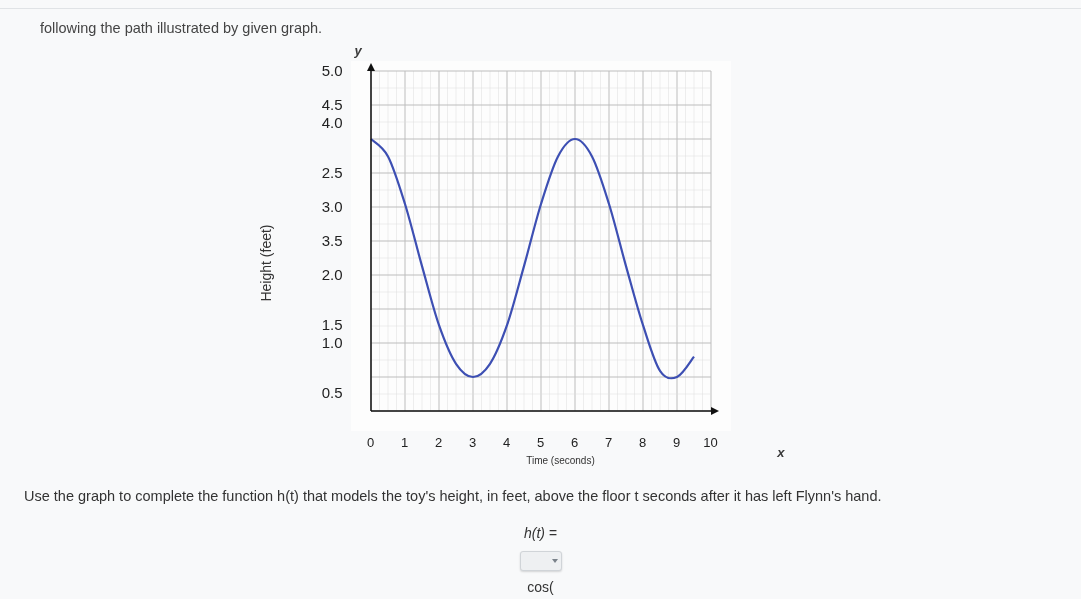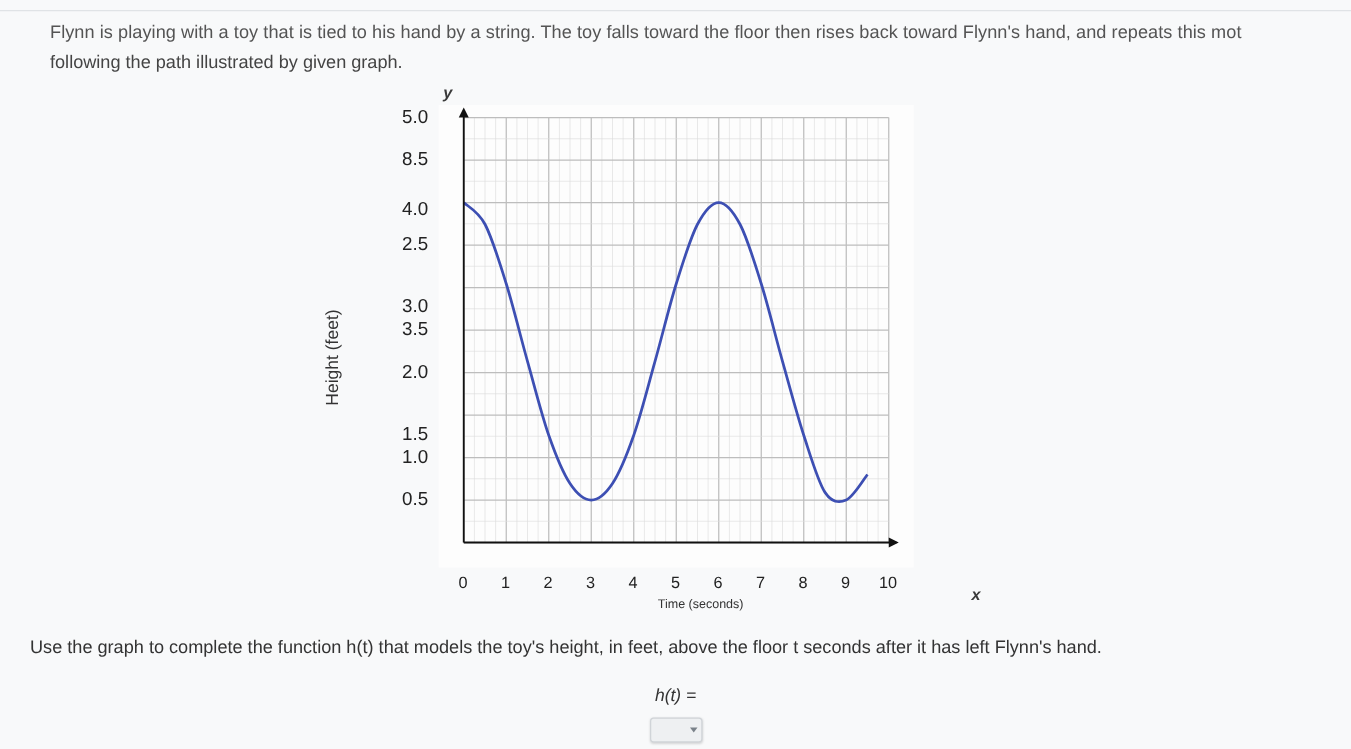--- a/index.html
+++ b/index.html
@@ -93,39 +93,38 @@
       padding: 1px 4px 1px 4px;
       display:inline-flex; align-items:center; gap:4px;
       background:#fbfdff;
     }
     .top-border { border-top:1px solid #e0e3e6; padding-top:6px; }
   </style>
 </head>
 <body>
 
 <div class="question-text top-border">
-  <div class="line1">Flynn is playing with a toy that is tied to his hand by a string. The toy falls toward the floor then rises back toward Flynn's hand, and repeats this mot</div>
   <div class="line2">following the path illustrated by given graph.</div>
 </div>
 
 <div class="chart-area">
   <div class="chart-wrap">
     <div class="y-axis-title">Height (feet)</div>
     <div class="axis-label-y">y</div>
     <div class="plot-frame">
       <div class="y-ticks" id="y-ticks">
-          <div class="y-tick-label" style="top: 316px;">0.5</div>
+          <div class="y-tick-label" style="top: 332px;">0.5</div>
           <div class="y-tick-label" style="top: 282px;">1.0</div>
           <div class="y-tick-label" style="top: 264px;">1.5</div>
           <div class="y-tick-label" style="top: 214px;">2.0</div>
           <div class="y-tick-label" style="top: 180px;">3.5</div>
-          <div class="y-tick-label" style="top: 161px;">3.0</div>
+          <div class="y-tick-label" style="top: 146px;">3.0</div>
           <div class="y-tick-label" style="top: 112px;">2.5</div>
-          <div class="y-tick-label" style="top: 84px;">4.0</div>
-          <div class="y-tick-label" style="top: 44px;">8.5</div>
+          <div class="y-tick-label" style="top: 62px;">4.0</div>
+          <div class="y-tick-label" style="top: 44px;">4.5</div>
           <div class="y-tick-label" style="top: 10px;">5.0</div>
         </div>
       <svg class="plot" id="plotsvg" width="380" height="370" viewBox="0 0 380 370">
         <g id="gridlayer">
             <line x1="20" y1="350" x2="20" y2="10" class="grid-major"></line>
             <line x1="28.5" y1="350" x2="28.5" y2="10" class="grid-minor"></line>
             <line x1="37" y1="350" x2="37" y2="10" class="grid-minor"></line>
             <line x1="45.5" y1="350" x2="45.5" y2="10" class="grid-minor"></line>
             <line x1="54" y1="350" x2="54" y2="10" class="grid-major"></line>
             <line x1="62.5" y1="350" x2="62.5" y2="10" class="grid-minor"></line>

